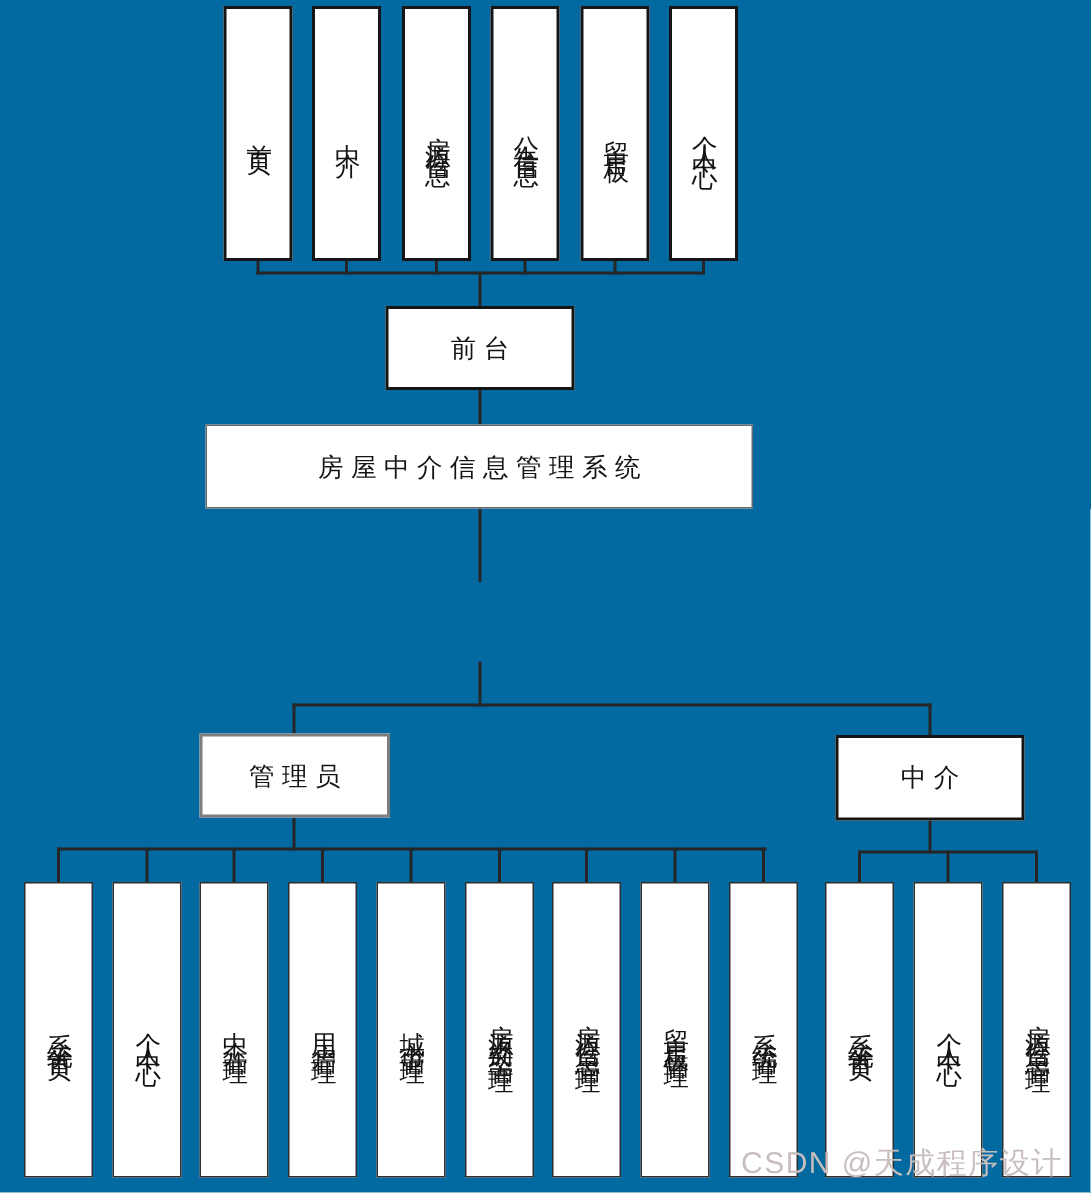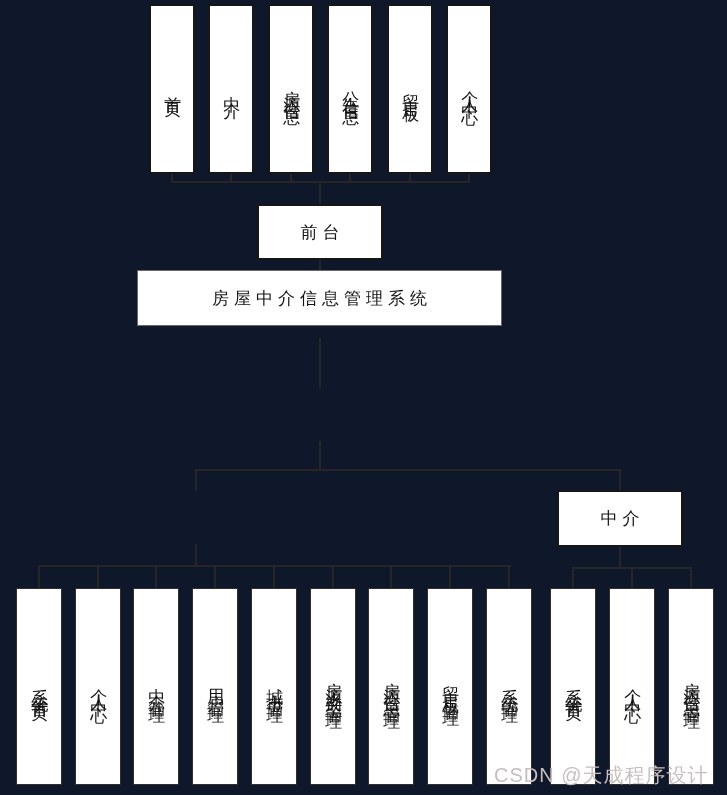--- a/index.html
+++ b/index.html
@@ -1,17 +1,17 @@
 <!DOCTYPE html>
 <html><head>
 <meta charset="utf-8">
 <style>
   html, body { margin:0; padding:0; background:#ffffff; }
   .stage {
-    position:relative; width:727px; height:795px; background:#0f172a;
+    position:relative; width:727px; height:795px; background:#0369a1;
     font-family:"Liberation Serif","DejaVu Serif",serif; color:#141414; overflow:hidden;
   }
   .box {
     position:absolute; box-sizing:border-box; background:#ffffff;
     display:flex; align-items:center; justify-content:center;
   }
   .b-strong { border:2px solid #161616; }
   .b-med    { border:1.5px solid #2e2e2e; }
   .b-gray   { border:2px solid #7d7d7d; }
   .b-thin   { border:1px solid #696969; }
@@ -88,25 +88,28 @@
     <span class="vtext">留言板</span>
   </div>
   <div class="box b-strong" style="left:446px;top:4px;width:46px;height:170px">
     <span class="vtext">个人中心</span>
   </div>
 
   <div class="box b-strong" style="left:257px;top:204px;width:126px;height:56px">
     <span class="htext">前台</span>
   </div>
 
-  <div class="box b-thin" style="left:137px;top:270px;width:365px;height:56px">
+  <div class="box b-thin" style="left:137px;top:283px;width:365px;height:56px">
     <span class="htext">房屋中介信息管理系统</span>
   </div>
 
 
+  <div class="box b-gray" style="left:133px;top:489px;width:127px;height:56px">
+    <span class="htext">管理员</span>
+  </div>
 
   <div class="box b-strong" style="left:557px;top:490px;width:126px;height:57px">
     <span class="htext">中介</span>
   </div>
 
   <div class="box b-med" style="left:16px;top:588px;width:46px;height:197px">
     <span class="vtext">系统首页</span>
   </div>
   <div class="box b-med" style="left:75px;top:588px;width:46px;height:197px">
     <span class="vtext">个人中心</span>

